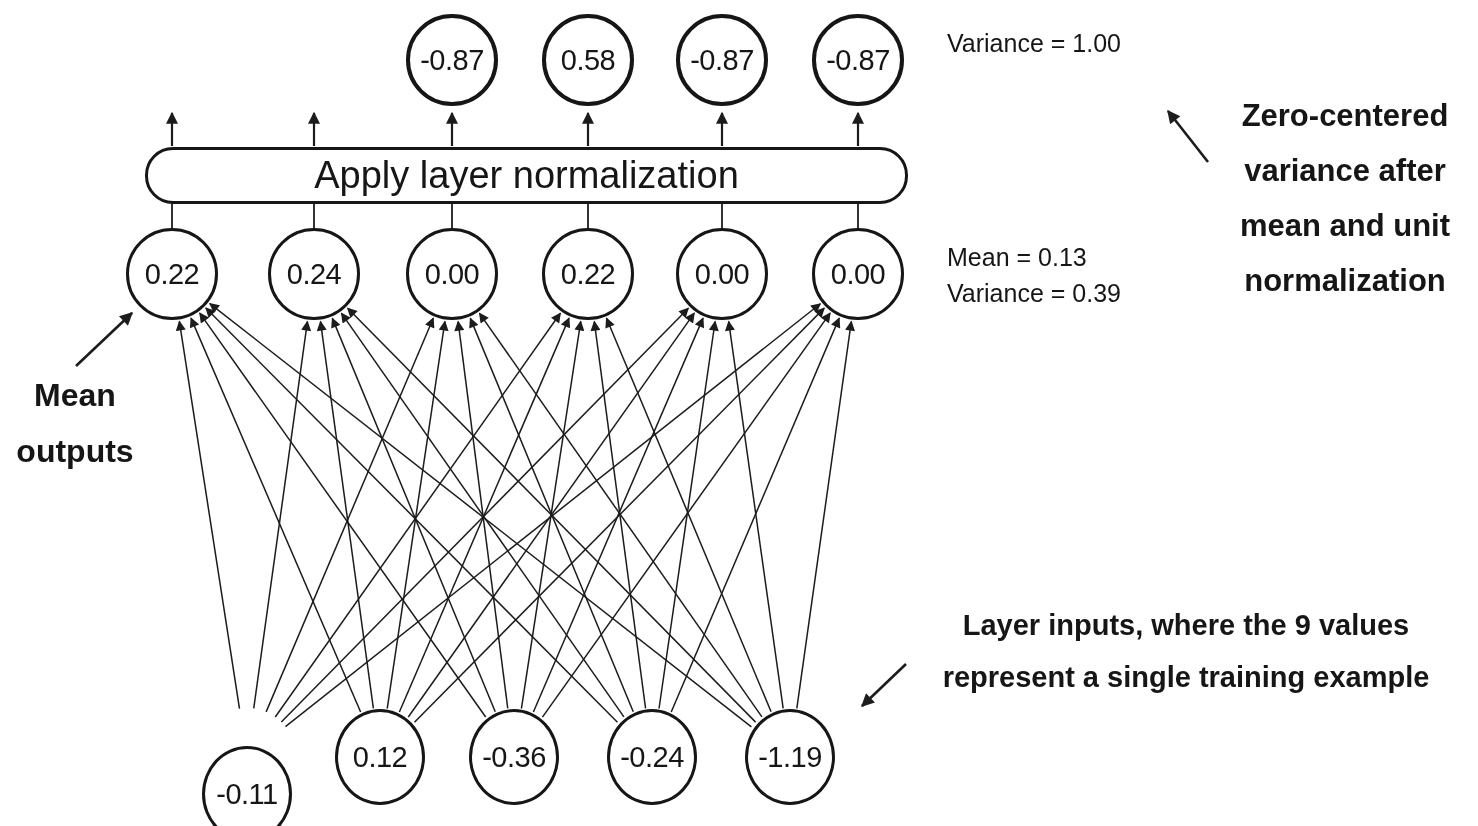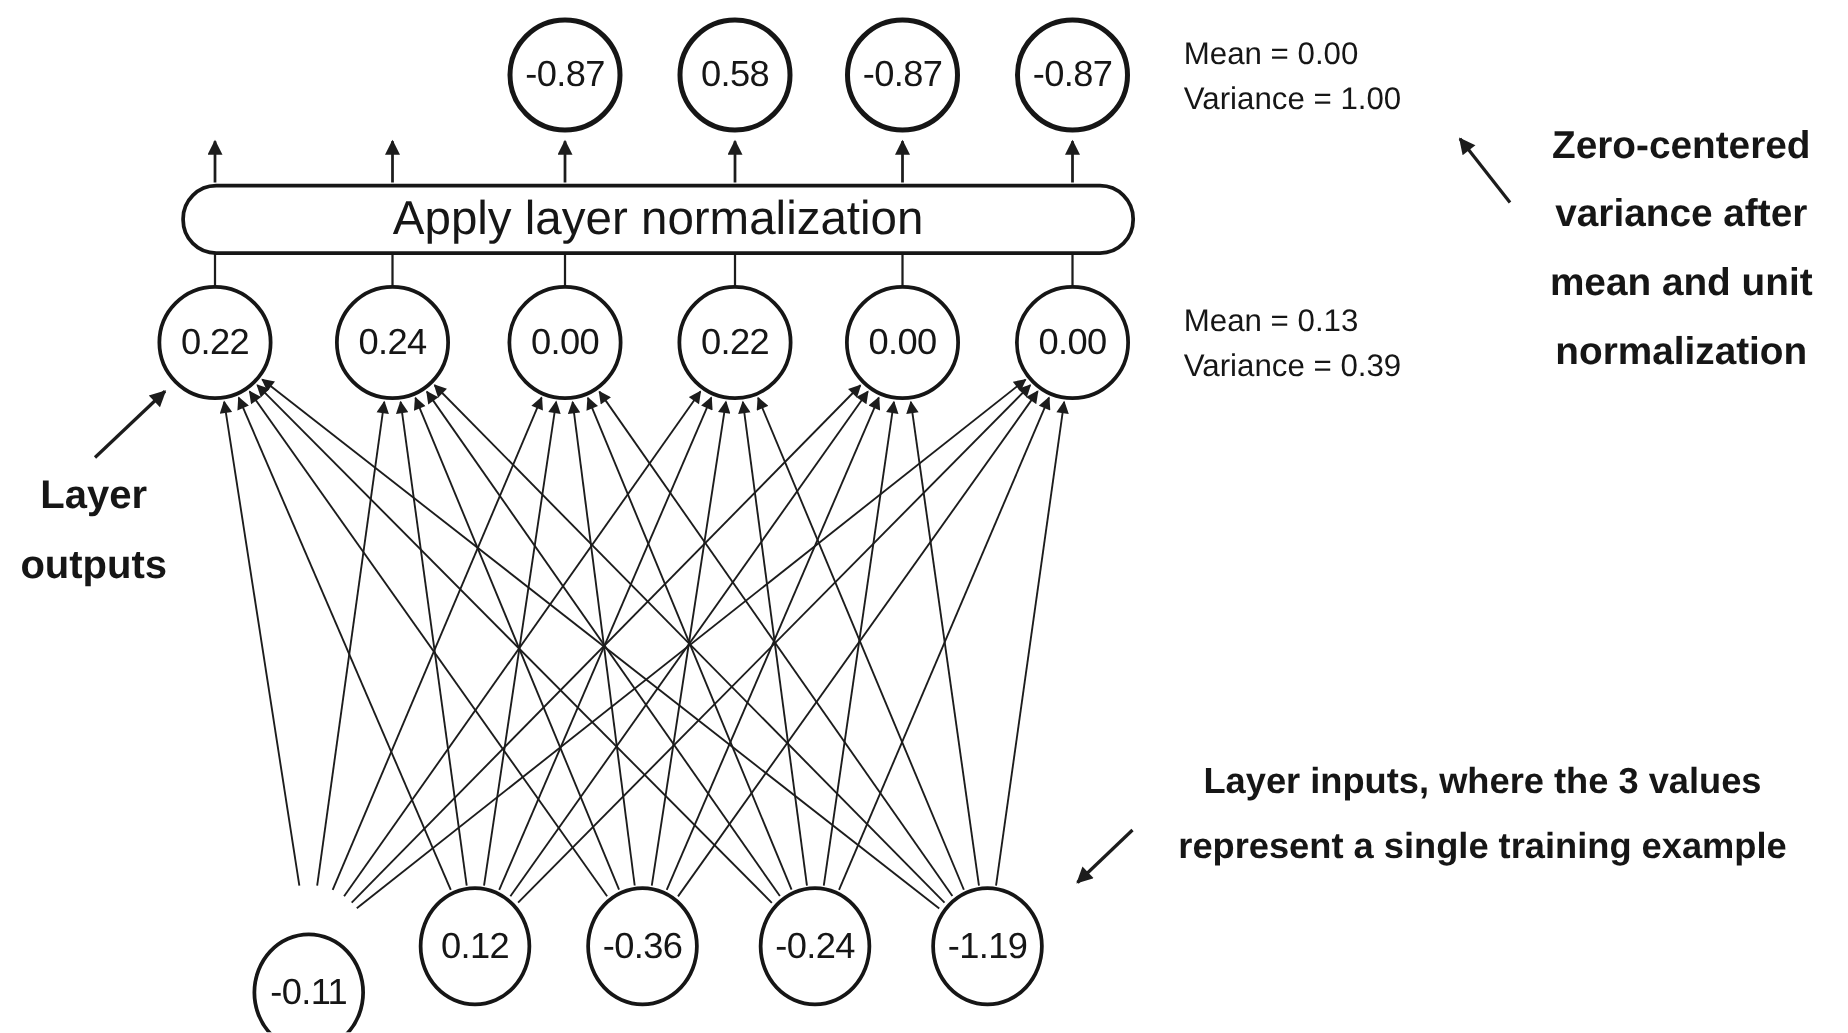--- a/index.html
+++ b/index.html
@@ -87,43 +87,42 @@
         <line x1="858" y1="203" x2="858" y2="229" stroke="#1c1c1c" stroke-width="1.8"></line>
         <line x1="76" y1="366" x2="132" y2="313" stroke="#1c1c1c" stroke-width="2.6" marker-end="url(#ahBig)"></line>
         <line x1="1208" y1="162" x2="1168" y2="111" stroke="#1c1c1c" stroke-width="2.6" marker-end="url(#ahBig)"></line>
         <line x1="906" y1="664" x2="862" y2="706" stroke="#1c1c1c" stroke-width="2.6" marker-end="url(#ahBig)"></line>
       </g>
   </svg>
 
   <div class="norm-box">Apply layer normalization</div>
 
   <div class="stats" style="left:947px;top:25px">
-    <div>Mean = 0.00</div>
     <div>Variance = 1.00</div>
   </div>
 
   <div class="stats" style="left:947px;top:239px">
     <div>Mean = 0.13</div>
     <div>Variance = 0.39</div>
   </div>
 
   <div class="anno anno-right">
     <div>Zero-centered</div>
     <div>variance after</div>
     <div>mean and unit</div>
     <div>normalization</div>
   </div>
 
   <div class="anno anno-left">
-    <div>Layer</div>
+    <div>Mean</div>
     <div>outputs</div>
   </div>
 
   <div class="anno anno-bottom">
-    <div>Layer inputs, where the 3 values</div>
+    <div>Layer inputs, where the 9 values</div>
     <div>represent a single training example</div>
   </div>
 
     <div class="node" style="left: 406px; top: 14px; width: 92px; height: 92px; border-width: 4px;">-0.87</div>
     <div class="node" style="left: 542px; top: 14px; width: 92px; height: 92px; border-width: 4px;">0.58</div>
     <div class="node" style="left: 676px; top: 14px; width: 92px; height: 92px; border-width: 4px;">-0.87</div>
     <div class="node" style="left: 812px; top: 14px; width: 92px; height: 92px; border-width: 4px;">-0.87</div>
     <div class="node" style="left: 126px; top: 228px; width: 92px; height: 92px; border-width: 3px;">0.22</div>
     <div class="node" style="left: 268px; top: 228px; width: 92px; height: 92px; border-width: 3px;">0.24</div>
     <div class="node" style="left: 406px; top: 228px; width: 92px; height: 92px; border-width: 3px;">0.00</div>

